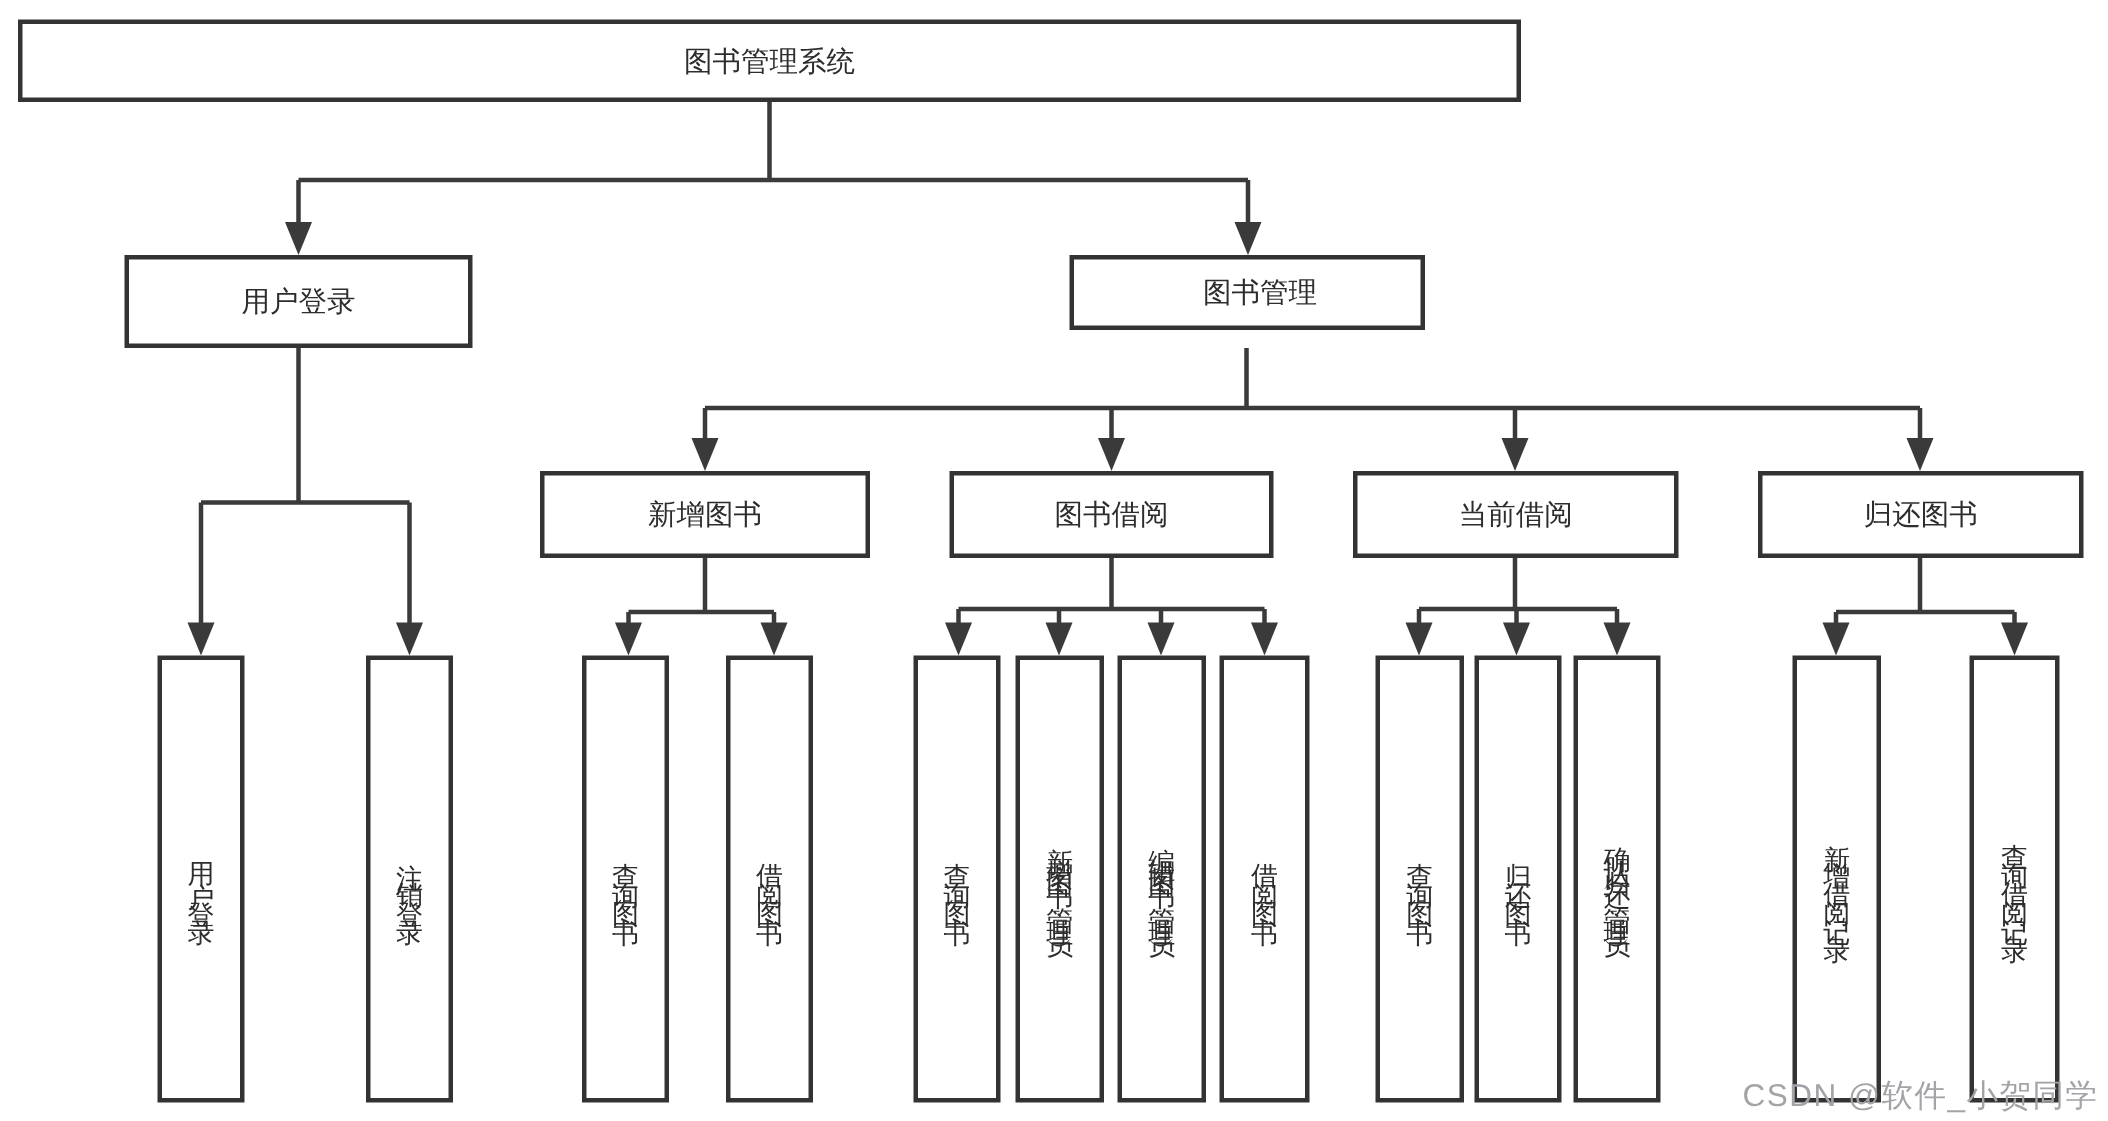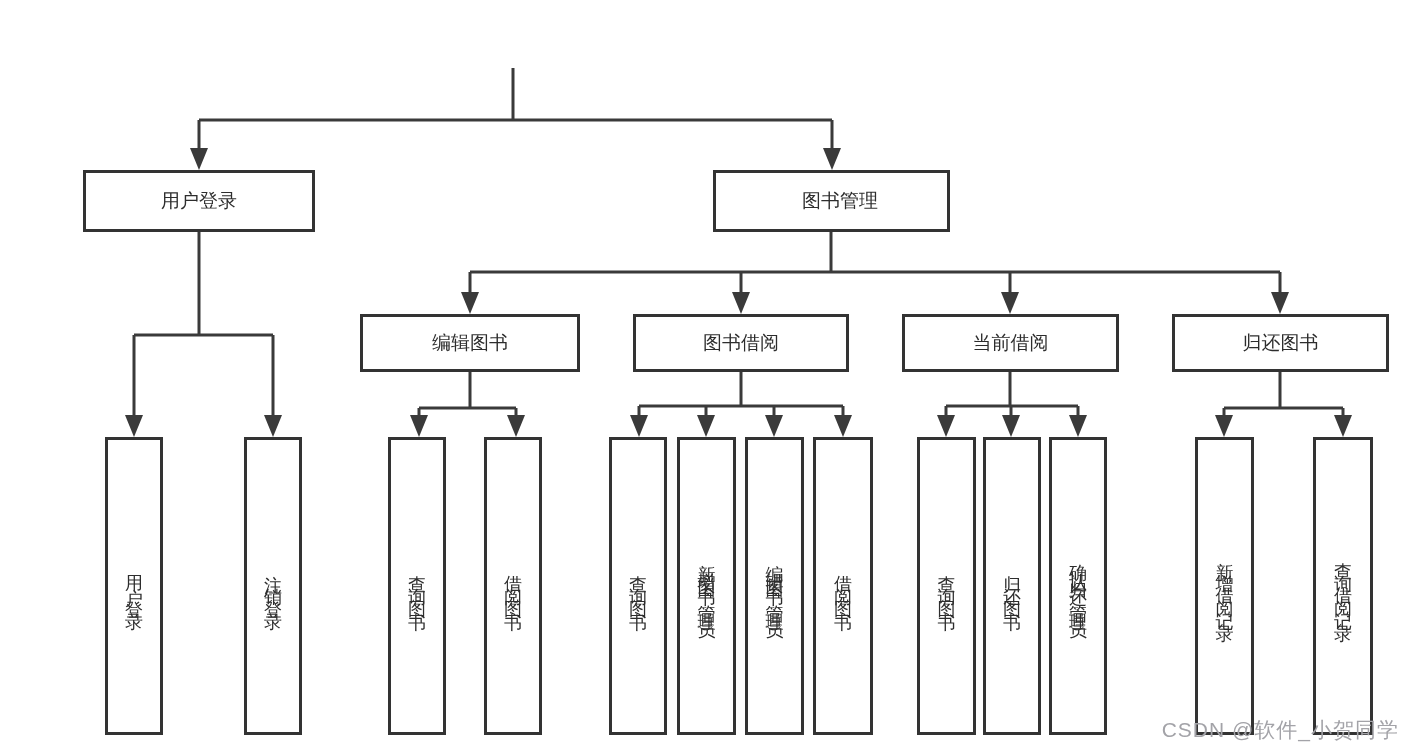--- a/index.html
+++ b/index.html
@@ -85,25 +85,26 @@
     <polygon points="697,415 715,415 706,437"></polygon>
     <polygon points="765,415 783,415 774,437"></polygon>
     <polygon points="834,415 852,415 843,437"></polygon>
     <polygon points="937,415 955,415 946,437"></polygon>
     <polygon points="1002,415 1020,415 1011,437"></polygon>
     <polygon points="1069,415 1087,415 1078,437"></polygon>
     <polygon points="1215,415 1233,415 1224,437"></polygon>
     <polygon points="1334,415 1352,415 1343,437"></polygon>
   </svg>
 
+  <div class="node" style="left:12px;top:13px;width:1002px;height:55px;">图书管理系统</div>
 
   <div class="node" style="left:83px;top:170px;width:232px;height:62px;">用户登录</div>
-  <div class="node" style="left:713px;top:170px;width:237px;height:62px;padding-left:17px;">图书管理</div>
+  <div class="node" style="left:713px;top:170px;width:237px;height:50px;padding-left:17px;">图书管理</div>
 
-  <div class="node" style="left:360px;top:314px;width:220px;height:58px;">编辑图书</div>
+  <div class="node" style="left:360px;top:314px;width:220px;height:58px;">新增图书</div>
   <div class="node" style="left:902px;top:314px;width:217px;height:58px;">当前借阅</div>
   <div class="node" style="left:633px;top:314px;width:216px;height:58px;">图书借阅</div>
   <div class="node" style="left:1172px;top:314px;width:217px;height:58px;">归还图书</div>
 
   <div class="node leaf" style="left:105px;top:437px;width:58px;height:298px;">用户登录</div>
   <div class="node leaf" style="left:244px;top:437px;width:58px;height:298px;">注销登录</div>
 
   <div class="node leaf" style="left:388px;top:437px;width:58px;height:298px;">查询图书</div>
   <div class="node leaf" style="left:484px;top:437px;width:58px;height:298px;">借阅图书</div>
 

